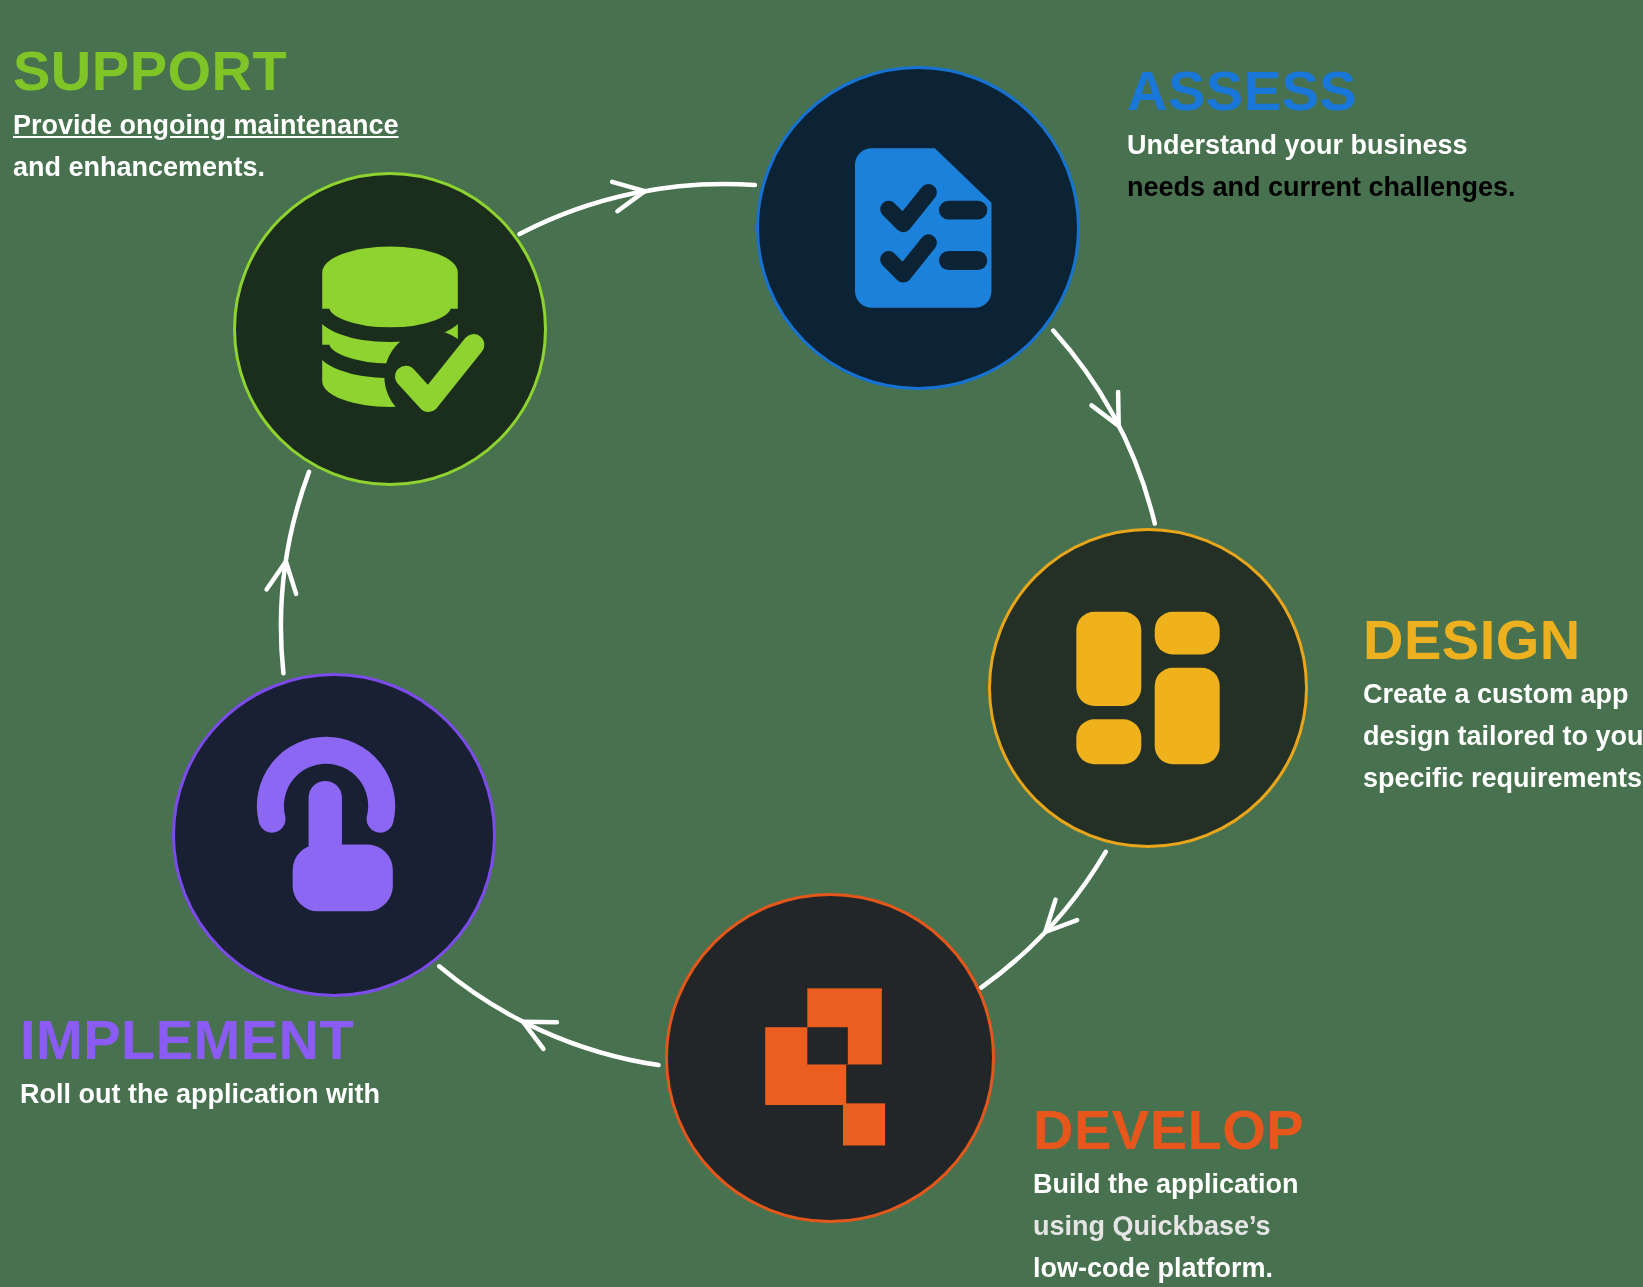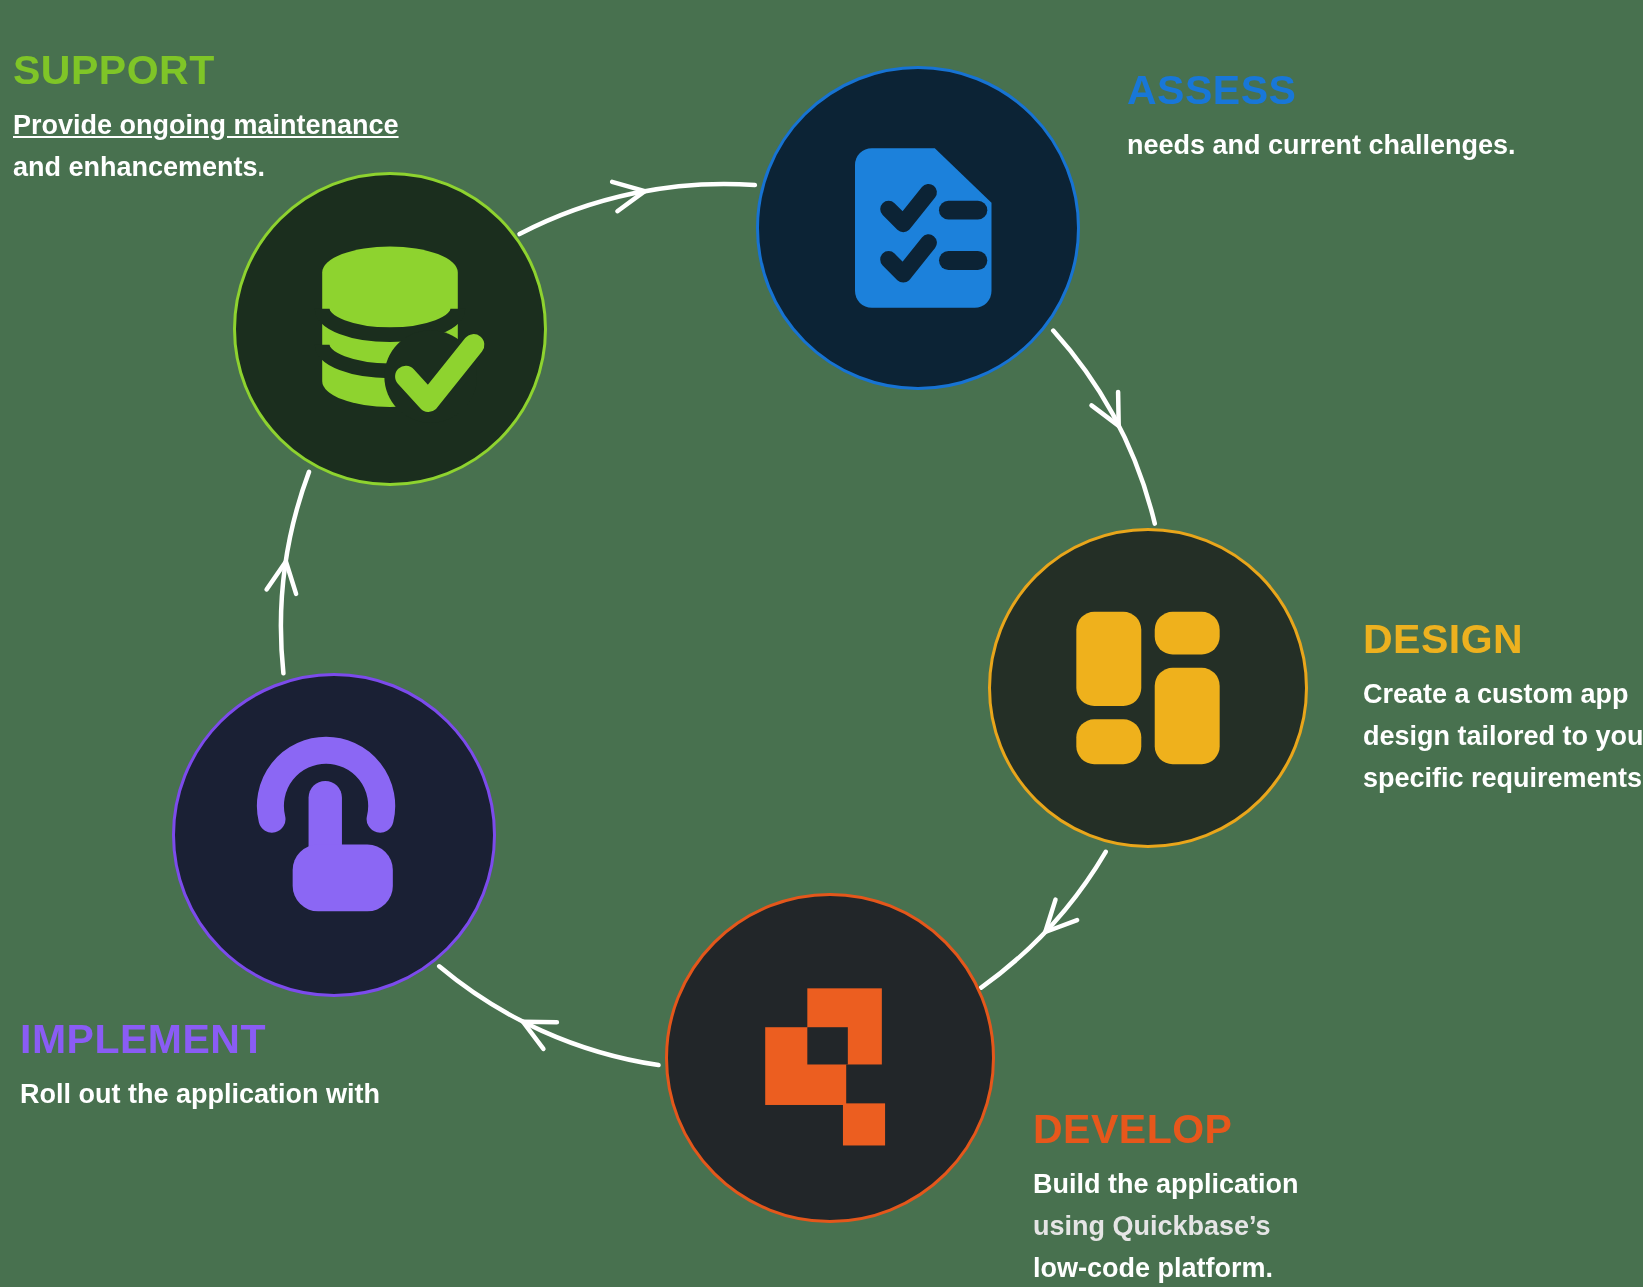--- a/index.html
+++ b/index.html
@@ -25,21 +25,21 @@
   .c-implement{left:172px;top:673px;width:324px;height:324px;}
   .icon{display:block;}
   .i-support{width:226px;height:226px;}
   .i-assess{width:210px;height:210px;}
   .i-design{width:224px;height:224px;}
   .i-develop{width:330px;height:330px;}
   .i-implement{width:324px;height:324px;}
   .tb{position:absolute;white-space:nowrap;}
   .tb h2{
     margin:0;
-    font-size:41px;line-height:55px;
+    font-size:56px;line-height:55px;
     font-weight:800;letter-spacing:0.5px;
     color:var(--accent);
   }
   .tb .ln{
     font-size:27px;line-height:42px;font-weight:600;
   }
   .tb .ln:first-of-type{margin-top:6px;}
   .tb-support{left:13px;top:43px;}
   .tb-assess{left:1127px;top:63px;}
   .tb-design{left:1363px;top:612px;}
@@ -115,21 +115,22 @@
       <path d="M20,25 a30,11.5 0 0 1 60,0 V73 a30,11.5 0 0 1 -60,0 Z" fill="var(--icon)"></path>
       <path d="M20,41 a30,11.5 0 0 0 60,0" stroke="var(--fill)" stroke-width="6.5" fill="none"></path>
       <path d="M20,57 a30,11.5 0 0 0 60,0" stroke="var(--fill)" stroke-width="6.5" fill="none"></path>
       <circle cx="68" cy="71" r="20.5" fill="var(--fill)"></circle>
       <path d="M57,71 L67,82 L87,57" stroke="var(--icon)" stroke-width="9.5" stroke-linecap="round" stroke-linejoin="round" fill="none"></path>
     </svg>
   </div>
 
   <div class="tb tb-assess" style="--accent: #1877D8; --ring: #1773D3; --icon: #1C81DB; --fill: #0C2335;">
     <h2>ASSESS</h2>
-    <div class="ln" style="color: #ffffff;">needs and current challenges.</div>
+    <div class="ln" style="color: rgb(255, 255, 255);">Understand your business</div>
+    <div class="ln" style="color: #000000;">needs and current challenges.</div>
   </div>
 
   <div class="tb tb-design" style="--accent: #EDB11F; --ring: #E9A61B; --icon: #EFB11C; --fill: #242F26;">
     <h2>DESIGN</h2>
     <div class="ln" style="color: rgb(255, 255, 255);">Create a custom app</div>
     <div class="ln" style="color: rgb(255, 255, 255);">design tailored to your</div>
     <div class="ln" style="color: rgb(255, 255, 255);">specific requirements.</div>
   </div>
 
   <div class="tb tb-develop" style="--accent: #E7571B; --ring: #E4571B; --icon: #EC5E20; --fill: #222629;">

